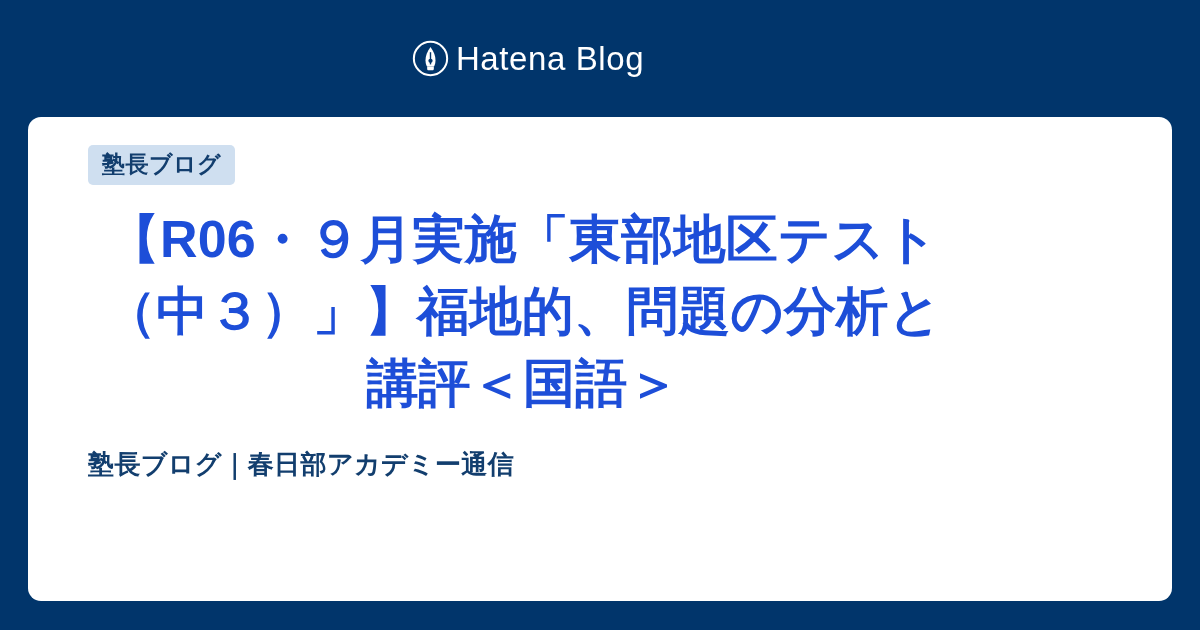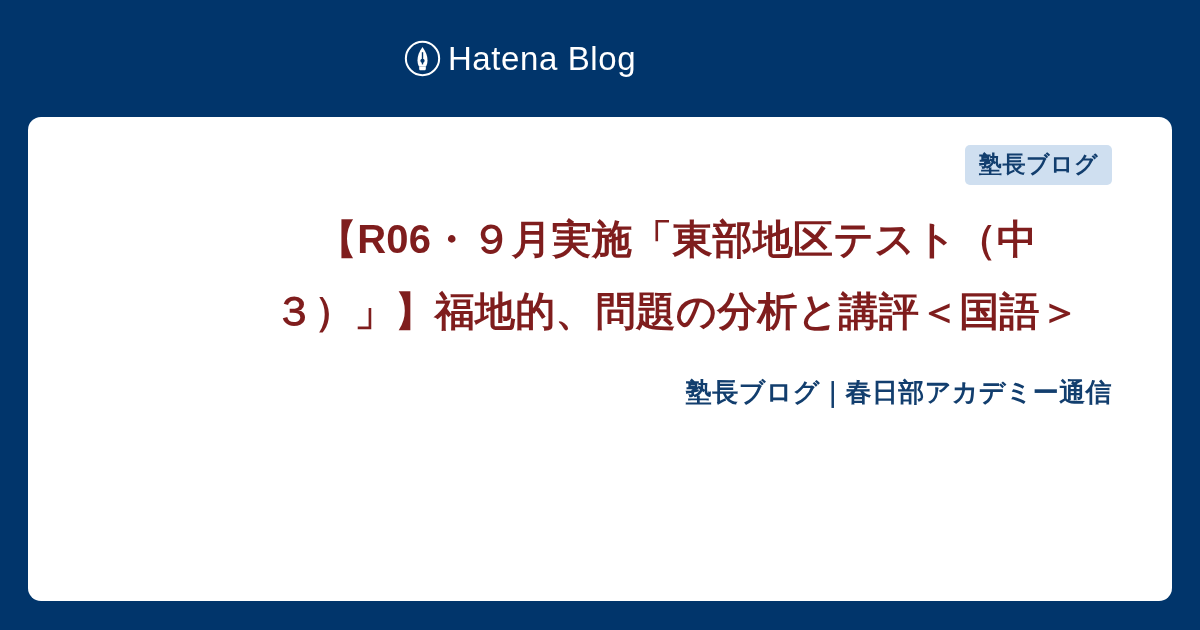--- a/index.html
+++ b/index.html
@@ -20,21 +20,21 @@
     width: 1200px;
     height: 630px;
     background: #01356b;
     box-sizing: border-box;
   }
 
   
   .brand-bar {
     position: absolute;
     top: 0;
-    left: 8px;
+    left: 16px;
     width: 1024px;
     height: 117px;
     display: flex;
     align-items: center;
     justify-content: center;
     gap: 7px;
   }
 
   .brand-logo-icon {
     width: 37px;
@@ -58,41 +58,41 @@
     left: 28px;
     top: 117px;
     width: 1144px;
     height: 484px;
     background: #ffffff;
     border-radius: 13px;
     box-sizing: border-box;
     padding: 28px 60px 22px 60px;
     display: flex;
     flex-direction: column;
-    align-items: flex-end;
+    align-items: flex-start;
     overflow: hidden;
   }
 
   .category-badge {
     display: inline-block;
     background: #cfdff0;
     color: #123e6e;
     font-size: 23px;
     font-weight: 700;
     line-height: 1;
     padding: 8px 14px 9px 14px;
     border-radius: 5px;
     white-space: nowrap;
     letter-spacing: 0.5px;
   }
 
   .entry-title {
     margin: 18px 0 0 0;
-    color: #7f1d1d;
-    font-size: 40px;
+    color: #1d4ed8;
+    font-size: 52px;
     font-weight: 700;
     line-height: 72px;
     text-align: center;
     letter-spacing: 0.2px;
     max-width: 870px;
     word-break: break-all;
   }
 
   .blog-name {
     margin-top: 30px;

